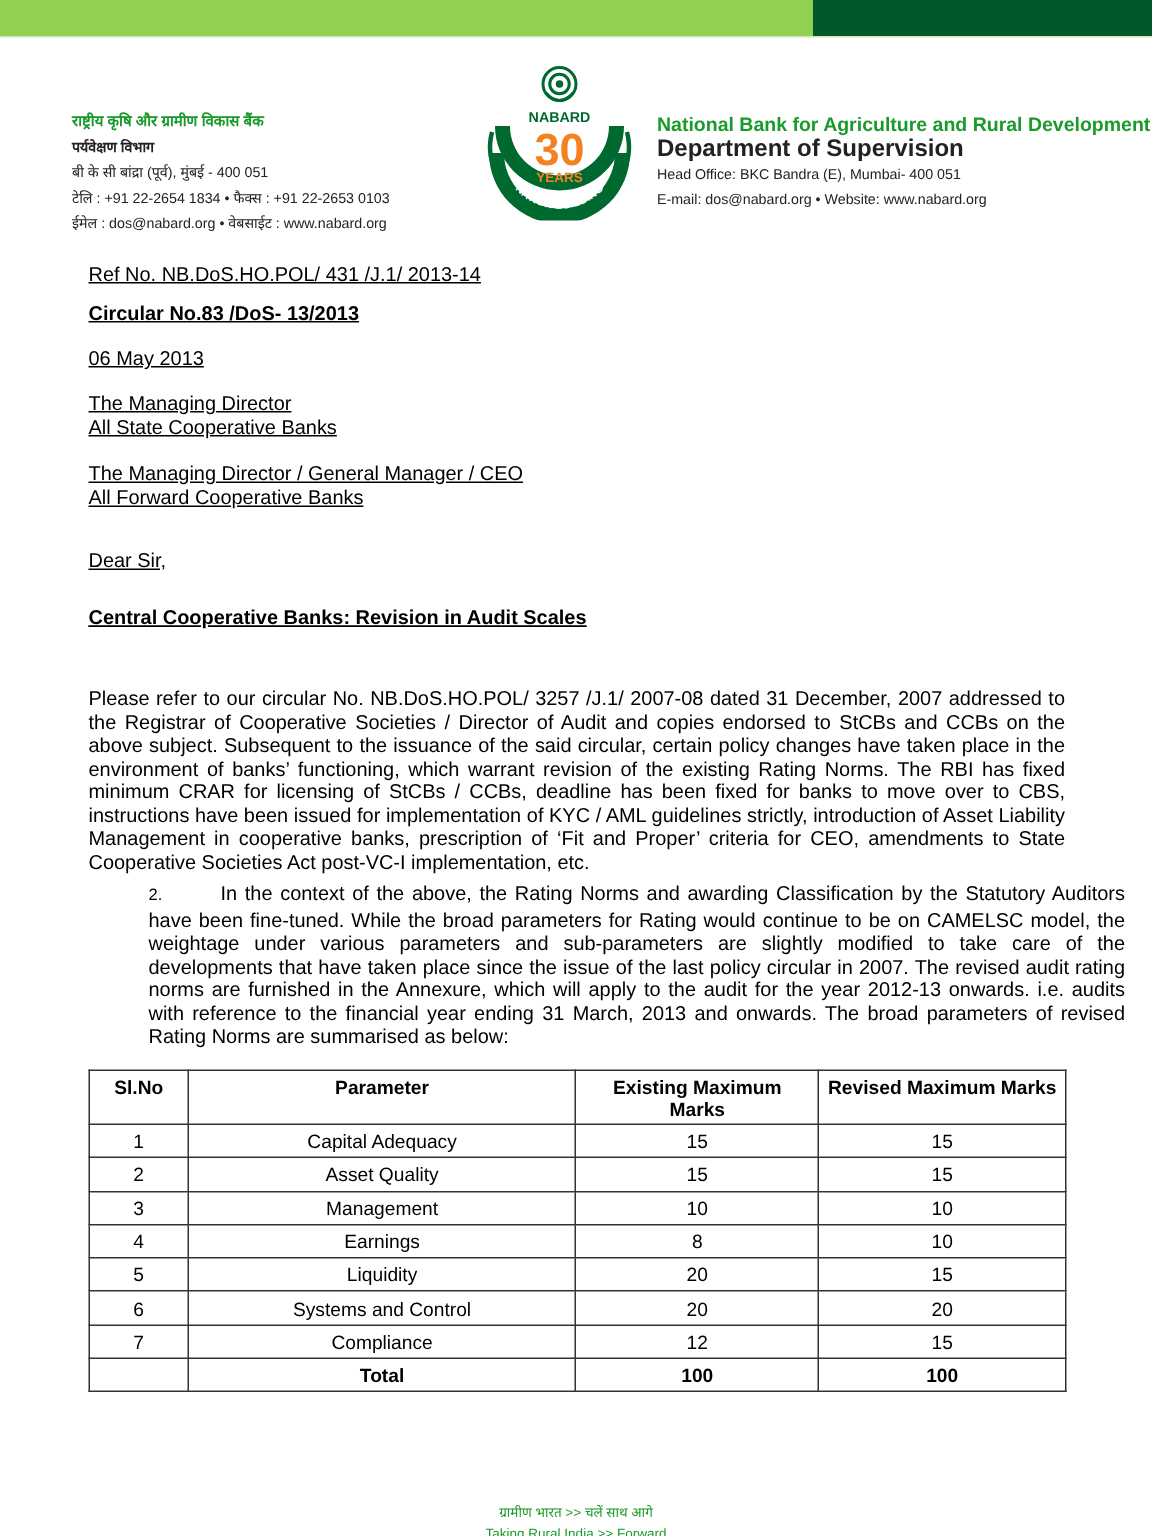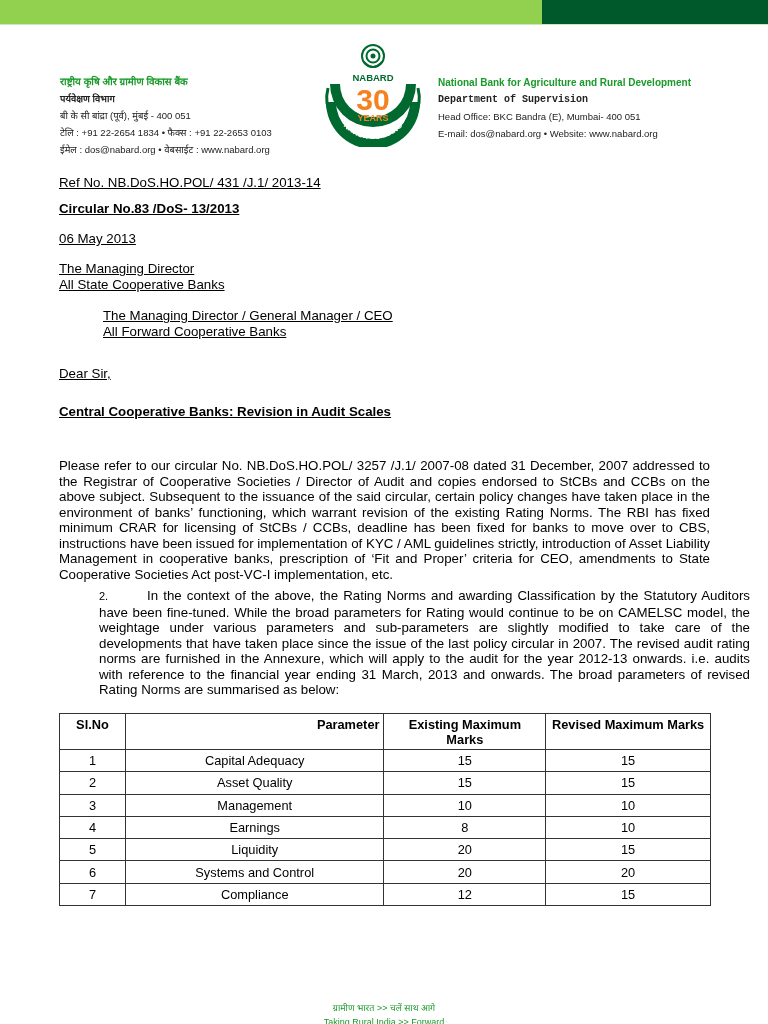--- a/index.html
+++ b/index.html
@@ -4,43 +4,43 @@
   <style>
     * { box-sizing: border-box; margin: 0; padding: 0; }
     html, body { width: 768px; height: 1024px; background: #fff; overflow: hidden; }
     body { font-family: "Liberation Sans", sans-serif; color: #000; position: relative; }
 
     .topbar { position: absolute; left: 0; top: 0; width: 768px; height: 24px; display: flex; }
     .topbar .light { width: 542px; height: 24px; background: #92d050; }
     .topbar .dark { flex: 1; height: 24px; background: #00592a; }
     .topbar-line { position: absolute; left: 0; top: 24px; width: 768px; height: 1px; background: #cfe7b8; }
 
-    .hdr-left { position: absolute; left: 60px; top: 73px; font-size: 9.5px; line-height: 17px; color: #222; }
+    .hdr-left { position: absolute; left: 48px; top: 73px; font-size: 9.5px; line-height: 17px; color: #222; }
     .hdr-left .green { color: #1a9a2a; font-weight: bold; font-size: 10px; }
     .hdr-left .bold { font-weight: bold; }
 
     .logo { position: absolute; left: 318px; top: 42px; width: 110px; height: 105px; }
 
     .hdr-right { position: absolute; left: 438px; top: 74px; font-size: 9.5px; line-height: 17px; color: #222; }
-    .hdr-right .green { color: #1a9a2a; font-weight: bold; font-size: 10px; }
-    .hdr-right .bold { font-weight: bold; font-size: 10px; font-family: Liberation Mono, monospace; }
+    .hdr-right .green { color: #1a9a2a; font-weight: bold; font-size: 13px; }
+    .hdr-right .bold { font-weight: bold; font-size: 16px; }
 
     .block { position: absolute; left: 59px; font-size: 13.3px; line-height: 15.5px; text-decoration: underline; }
     .b { font-weight: bold; }
     .u { text-decoration: underline; }
 
     .para { position: absolute; left: 59px; width: 651px; font-size: 13.3px; line-height: 15.5px; text-align: justify; }
     .para .pn { display: inline-block; width: 48px; font-size: 11px; }
 
     table.marks { position: absolute; left: 59px; top: 713px; width: 652px; border-collapse: collapse; font-size: 12.8px; }
     table.marks th, table.marks td { border: 1.2px solid #333; height: 22.3px; padding: 0 4px; }
     table.marks th { font-weight: bold; height: 36px; line-height: 15px; vertical-align: top; padding-top: 3px; }
     table.marks td.c { text-align: center; }
     table.marks td.l { text-align: center; }
-    .col1 { width: 66px; } .col2 { width: 259px; text-align: right; } .col3 { width: 162px; } .col4 { width: 165px; }
+    .col1 { width: 66px; } .col2 { width: 259px; } .col3 { width: 162px; } .col4 { width: 165px; }
 
     .footer { position: absolute; left: 0; top: 964px; width: 768px; text-align: center; font-size: 9px; line-height: 14px; color: #1a9a2a; margin-top: 37px; }
   </style>
 </head>
 <body>
 
 <div class="topbar">
   <div class="light"></div>
   <div class="dark"></div>
 </div>
@@ -85,21 +85,21 @@
 
 <div class="block" style="top:175px;">Ref No. NB.DoS.HO.POL/ 431 /J.1/ 2013-14</div>
 <div class="block b" style="top:201px;">Circular No.83 /DoS- 13/2013</div>
 <div class="block" style="top:231px;">06 May 2013</div>
 
 <div class="block" style="top:261px;">
   <div>The Managing Director</div>
   <div>All State Cooperative Banks</div>
 </div>
 
-<div class="block" style="top:308px;margin-left:44px;">
+<div class="block" style="top:308px;">
   <div>The Managing Director / General Manager / CEO</div>
   <div>All Forward Cooperative Banks</div>
 </div>
 
 <div class="block" style="top:366px;">Dear Sir,</div>
 
 <div class="block b" style="top:404px;">
   <div class="u">Central Cooperative Banks: Revision in Audit Scales</div>
 </div>
 
@@ -154,19 +154,25 @@
       <td class="l">Systems and Control</td>
       <td class="c">20</td>
       <td class="c">20</td>
     </tr>
     <tr>
       <td class="c">7</td>
       <td class="l">Compliance</td>
       <td class="c">12</td>
       <td class="c">15</td>
     </tr>
+    <tr>
+      <td class="c b"></td>
+      <td class="l b">Total</td>
+      <td class="c b">100</td>
+      <td class="c b">100</td>
+    </tr>
   </tbody>
 </table>
 
 <div class="footer">
   <div>ग्रामीण भारत  &gt;&gt; चलें साथ आगे</div>
   <div>Taking Rural India &gt;&gt; Forward</div>
 </div>
 
 </body></html>

